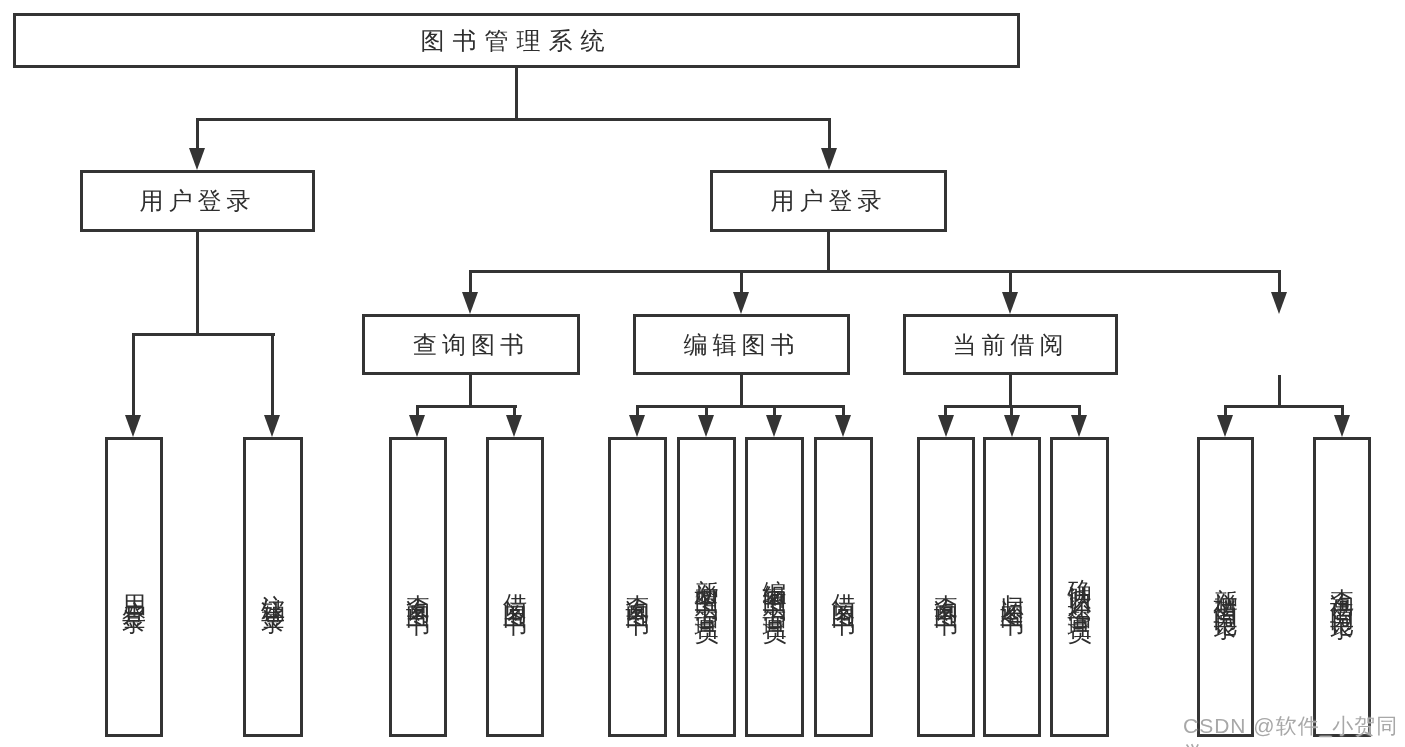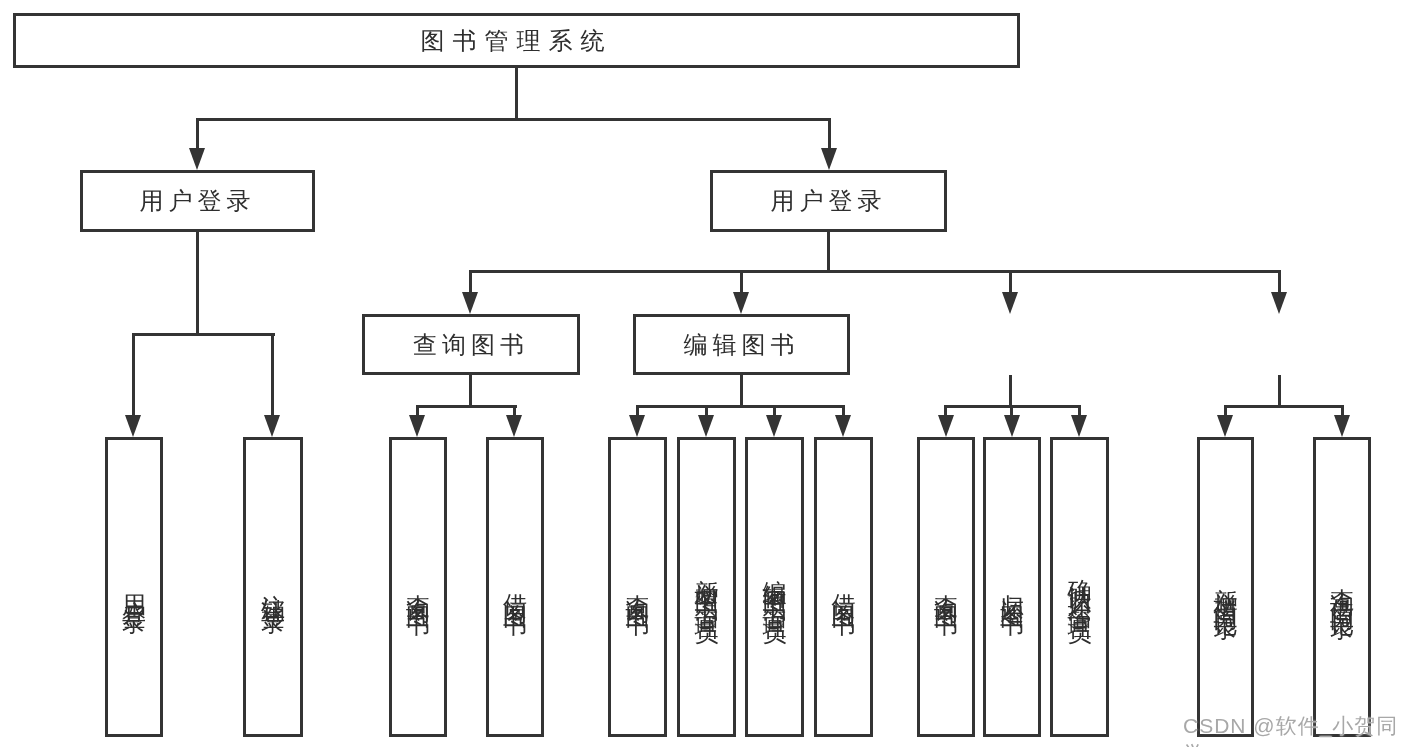--- a/index.html
+++ b/index.html
@@ -38,20 +38,21 @@
 
 <div class="canvas">
 
   <div class="box h root" style="left:13px;top:13px;width:1007px;height:55px">图书管理系统</div>
 
   <div class="box h" style="left:80px;top:170px;width:235px;height:62px">用户登录</div>
   <div class="box h" style="left:710px;top:170px;width:237px;height:62px">用户登录</div>
 
   <div class="box h" style="left:362px;top:314px;width:218px;height:61px">查询图书</div>
   <div class="box h" style="left:633px;top:314px;width:217px;height:61px">编辑图书</div>
+  <div class="box h" style="left:903px;top:314px;width:215px;height:61px">当前借阅</div>
 
   <div class="box v" style="left:105px;top:437px;width:58px;height:300px">用户登录</div>
   <div class="box v" style="left:243px;top:437px;width:60px;height:300px">注销登录</div>
 
   <div class="box v" style="left:389px;top:437px;width:58px;height:300px">查询图书</div>
   <div class="box v" style="left:486px;top:437px;width:58px;height:300px">借阅图书</div>
 
   <div class="box v" style="left:608px;top:437px;width:59px;height:300px">查询图书</div>
   <div class="box v" style="left:677px;top:437px;width:59px;height:300px">新增图书（管理员）</div>
   <div class="box v" style="left:745px;top:437px;width:59px;height:300px">编辑图书（管理员）</div>

